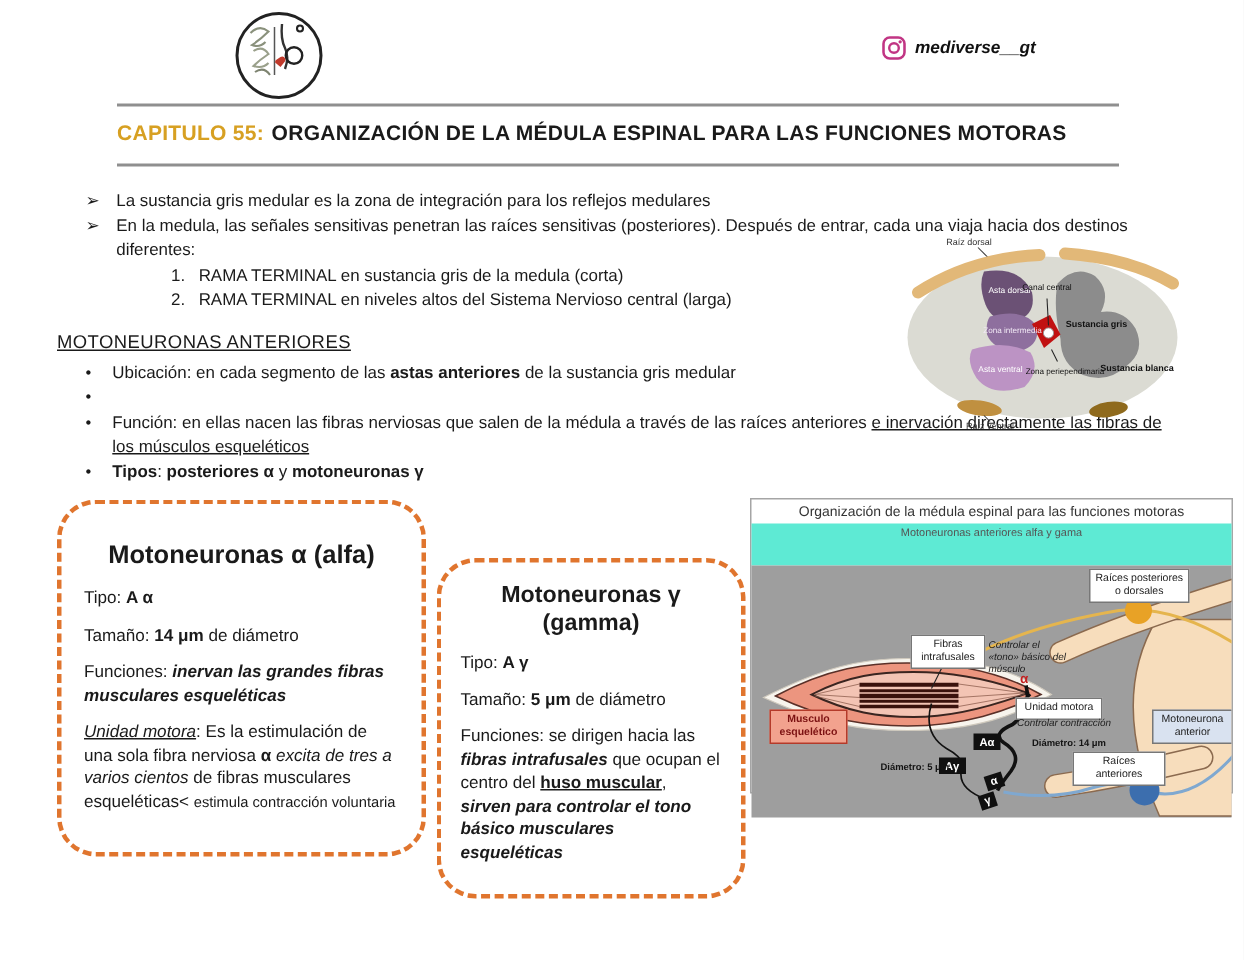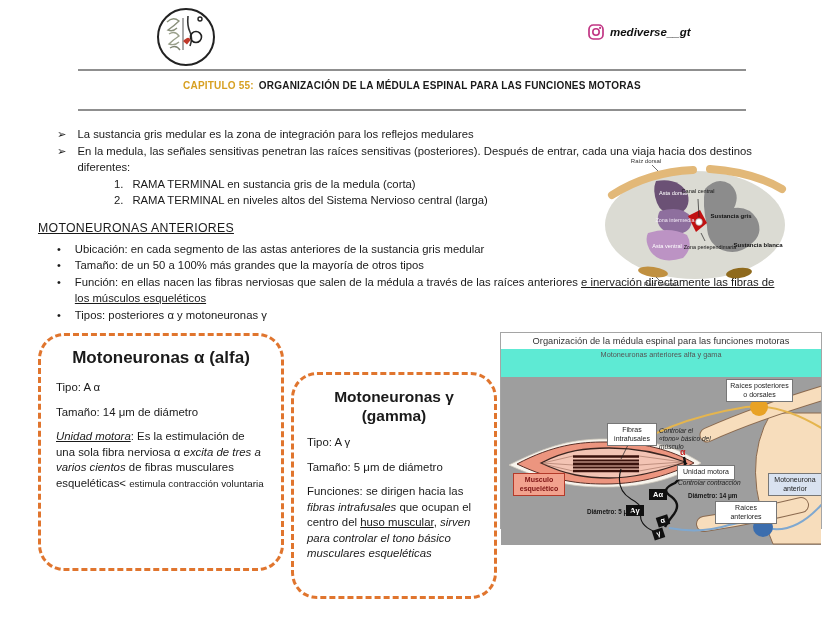--- a/index.html
+++ b/index.html
@@ -1,46 +1,46 @@
 <!DOCTYPE html>
 <html><head>
 <meta charset="utf-8">
 <style>
   html,body{margin:0;padding:0;background:#f2f2f2;}
   .page{position:relative;width:829px;height:640px;background:#ffffff;font-family:"Liberation Sans",sans-serif;color:#1a1a1a;overflow:hidden;margin:0 auto;padding-left:22px;}
-  .b{font-weight:400}.i{font-style:italic}.u{text-decoration:underline}.sm{font-size:.86em}
+  .b{font-weight:700}.i{font-style:italic}.u{text-decoration:underline}.sm{font-size:.86em}
 
   
   .logo{position:absolute;left:157px;top:8px;width:54px;height:54px;border-radius:50%;border:2.5px solid #222;background:#fff;overflow:hidden}
   .ig{position:absolute;left:588px;top:24px;display:flex;align-items:center;gap:6px}
   .ig-handle{font-weight:700;font-size:11.5px;font-style:italic;color:#111}
 
   .rule{position:absolute;left:78px;width:668px;height:1.5px;background:#8f8f8f}
   .rule-top{top:69px}.rule-bottom{top:109px}
-  .title{position:absolute;left:78px;width:668px;top:80px;text-align:center;font-size:10px;font-weight:700;letter-spacing:.2px}
+  .title{position:absolute;left:78px;width:668px;top:80px;font-size:14px;font-weight:700;letter-spacing:.2px}
   .chapter{color:#D7A022;margin-right:5px}
 
   
   .intro{position:absolute;left:57px;top:126px;width:732px;font-size:11.3px;line-height:16.5px}
   .li{display:flex;gap:11px}
   .mk{flex:0 0 auto}
   .numwrap{margin-left:57px}
   .num{display:flex;gap:9px}
 
   
   .sec-head{position:absolute;left:38px;top:221px;font-size:12.3px;font-weight:400;text-decoration:underline;letter-spacing:.3px}
   .sec-list{position:absolute;left:57px;top:241px;width:748px;font-size:11.3px;line-height:16.4px}
   .sec-list .li{gap:14px}
   .dot{font-size:11px}
 
   
   .box{position:absolute;border:3.5px dashed #E0752E;border-radius:26px;box-sizing:border-box;background:#fff}
   .alpha-box{left:38px;top:333px;width:246px;height:238px;padding:12px 15px}
   .gamma-box{left:291px;top:372px;width:206px;height:227px;padding:10px 13px}
-  .box-title{font-size:17px;font-weight:700;text-align:center;margin:0 0 12px;line-height:20px}
+  .box-title{font-size:17px;font-weight:700;text-align:center;margin:12px 0 12px;line-height:20px}
   .gamma-box .box-title{font-size:15.5px;margin:2px 0 10px;line-height:19px}
   .box p{margin:0 0 9px;font-size:11.4px;line-height:15.5px}
 
   
   .cord{position:absolute;left:598px;top:155px;width:200px;height:132px}
   .cord text{font-family:"Liberation Sans",sans-serif}
 
   
   .motor{position:absolute;left:500px;top:332px;width:322px;height:197px;border:1px solid #a5a5a5;box-sizing:border-box;background:#fff}
   .m-title{height:16px;font-size:9.3px;text-align:center;color:#333;line-height:16px;white-space:nowrap}
@@ -110,36 +110,36 @@
   </div>
 
   <div class="sec-head">MOTONEURONAS ANTERIORES</div>
   <div class="sec-list">
     <div class="li">
       <span class="mk dot">•</span>
       <div><span>Ubicación: en cada segmento de las </span><span class="b">astas anteriores</span><span> de la sustancia gris medular</span></div>
     </div>
     <div class="li">
       <span class="mk dot">•</span>
-      <div><span>Tamaño: de un 50 a 100% más grandes que la mayoría de otros tipos</span></div>
     </div>
     <div class="li">
       <span class="mk dot">•</span>
       <div style="width:712px"><span>Función: en ellas nacen las fibras nerviosas que salen de la médula a través de las raíces anteriores </span><span class="u">e inervación directamente las fibras de los músculos esqueléticos</span></div>
     </div>
     <div class="li">
       <span class="mk dot">•</span>
       <div><span class="b">Tipos</span><span>: </span><span class="b">posteriores α</span><span> y </span><span class="b">motoneuronas γ</span></div>
     </div>
   </div>
 
   <div class="box alpha-box">
     <div class="box-title">Motoneuronas α (alfa)</div>
     <p><span>Tipo: </span><span class="b">A α</span></p>
     <p><span>Tamaño: </span><span class="b">14 μm</span><span> de diámetro</span></p>
+    <p><span>Funciones: </span><span class="b i">inervan las grandes fibras musculares esqueléticas</span></p>
     <p><span class="i u">Unidad motora</span><span>: Es la estimulación de una sola fibra nerviosa </span><span class="b">α</span><span> </span><span class="i">excita de tres a varios cientos</span><span> de fibras musculares esqueléticas&lt; </span><span class="sm">estimula contracción voluntaria</span></p>
   </div>
 
   <div class="box gamma-box">
     <div class="box-title">
       <span>Motoneuronas γ</span><br>
       <span>(gamma)</span>
     </div>
     <p><span>Tipo: </span><span class="b">A γ</span></p>
     <p><span>Tamaño: </span><span class="b">5 μm</span><span> de diámetro</span></p>

